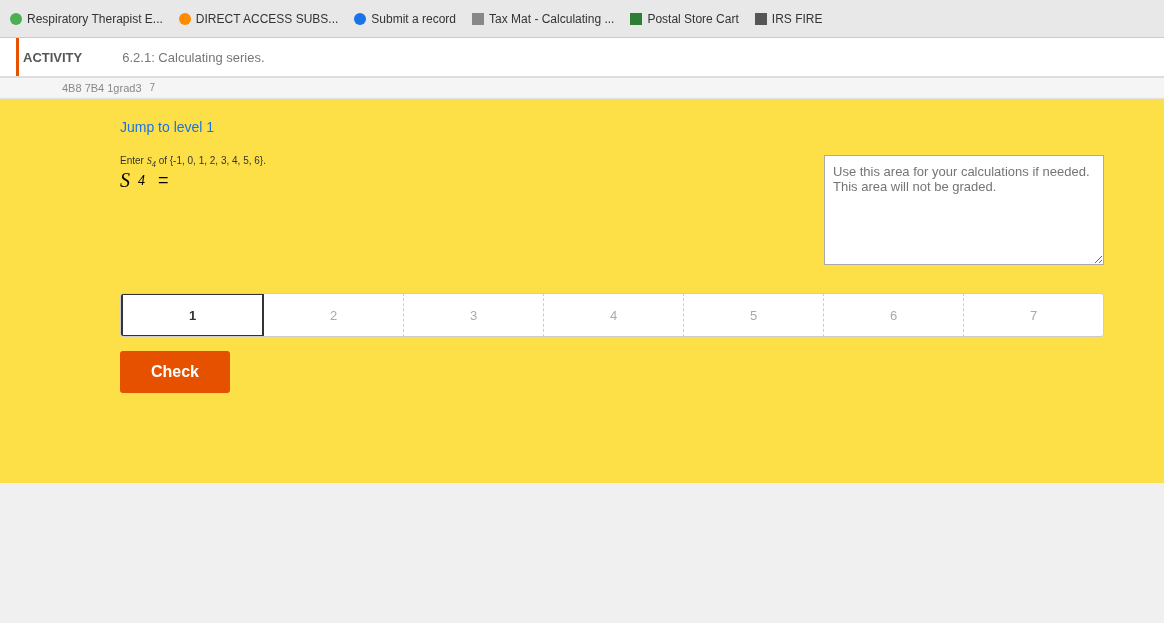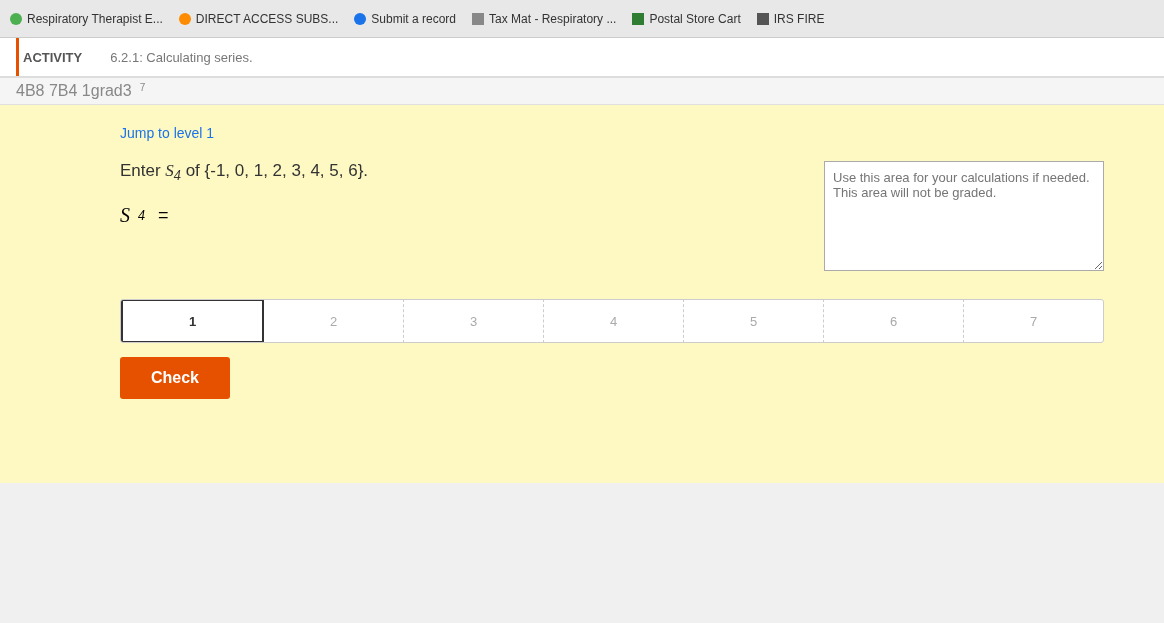--- a/index.html
+++ b/index.html
@@ -44,21 +44,21 @@
       gap: 4px;
     }
 
     
     .activity-bar {
       background: #fff;
       border-bottom: 2px solid #ddd;
       padding: 0 16px;
       display: flex;
       align-items: center;
-      gap: 24px;
+      gap: 36px;
       height: 40px;
     }
     .activity-tab {
       font-size: 13px;
       font-weight: bold;
       color: #555;
       padding: 0 4px;
       height: 100%;
       display: flex;
       align-items: center;
@@ -98,23 +98,22 @@
       display: flex;
       gap: 40px;
       margin-bottom: 24px;
     }
 
     .problem-left {
       flex: 1;
     }
 
     .problem-text {
-      font-size: 17px;
+      font-size: 10px;
       color: #333;
-      margin-bottom: 20px;
     }
 
     .equation-row {
       display: flex;
       align-items: center;
       gap: 8px;
       font-size: 18px;
     }
 
     .equals-sign {
@@ -211,21 +210,21 @@
     
     .page-wrapper {
       display: flex;
       flex-direction: column;
       width: 1164px;
       height: 483px;
       background: #f0f0f0;
     }
 
     .content-wrapper {
-      background: #fef9c3;
+      background: #fde047;
       margin: 0;
       flex: 1;
       padding: 20px 60px 16px 120px;
     }
 
     
     .math-italic {
       font-style: italic;
       font-family: 'Times New Roman', serif;
     }
@@ -243,21 +242,21 @@
     <div class="browser-tab">
       <span style="width:12px;height:12px;border-radius:50%;background:#ff8c00;display:inline-block;"></span>
       <span>DIRECT ACCESS SUBS...</span>
     </div>
     <div class="browser-tab">
       <span style="width:12px;height:12px;border-radius:50%;background:#1a73e8;display:inline-block;"></span>
       <span>Submit a record</span>
     </div>
     <div class="browser-tab">
       <span style="width:12px;height:12px;background:#888;display:inline-block;"></span>
-      <span>Tax Mat - Respiratory ...</span>
+      <span>Tax Mat - Calculating ...</span>
     </div>
     <div class="browser-tab">
       <span style="width:12px;height:12px;background:#2e7d32;display:inline-block;"></span>
       <span>Postal Store Cart</span>
     </div>
     <div class="browser-tab">
       <span style="width:12px;height:12px;background:#555;display:inline-block;"></span>
       <span>IRS FIRE</span>
     </div>
   </div>
@@ -266,21 +265,21 @@
   <div class="activity-bar">
     <div class="activity-tab">
       <span>ACTIVITY</span>
     </div>
     <div class="activity-tab-secondary">
       <span>6.2.1: Calculating series.</span>
     </div>
   </div>
 
   <div class="small-pills">
-    <span class="pill" style="font-size:16px;color:#888;background:none;border:none;padding:0;">4B8 7B4 1grad3</span>
+    <span class="pill" style="font-size:11px;color:#888;background:none;border:none;padding:0;margin-left:46px;">4B8 7B4 1grad3</span>
     <span class="pill" style="font-size:10px;color:#888;background:none;border:none;padding:0;">7</span>
   </div>
 
   <div class="content-wrapper">
 
     <a class="jump-link" href="#" style="color:#1a73e8;text-decoration:none;font-size:14px;display:block;margin-bottom:20px;">Jump to level 1</a>
 
     <div class="problem-area">
 
       <div class="problem-left">

